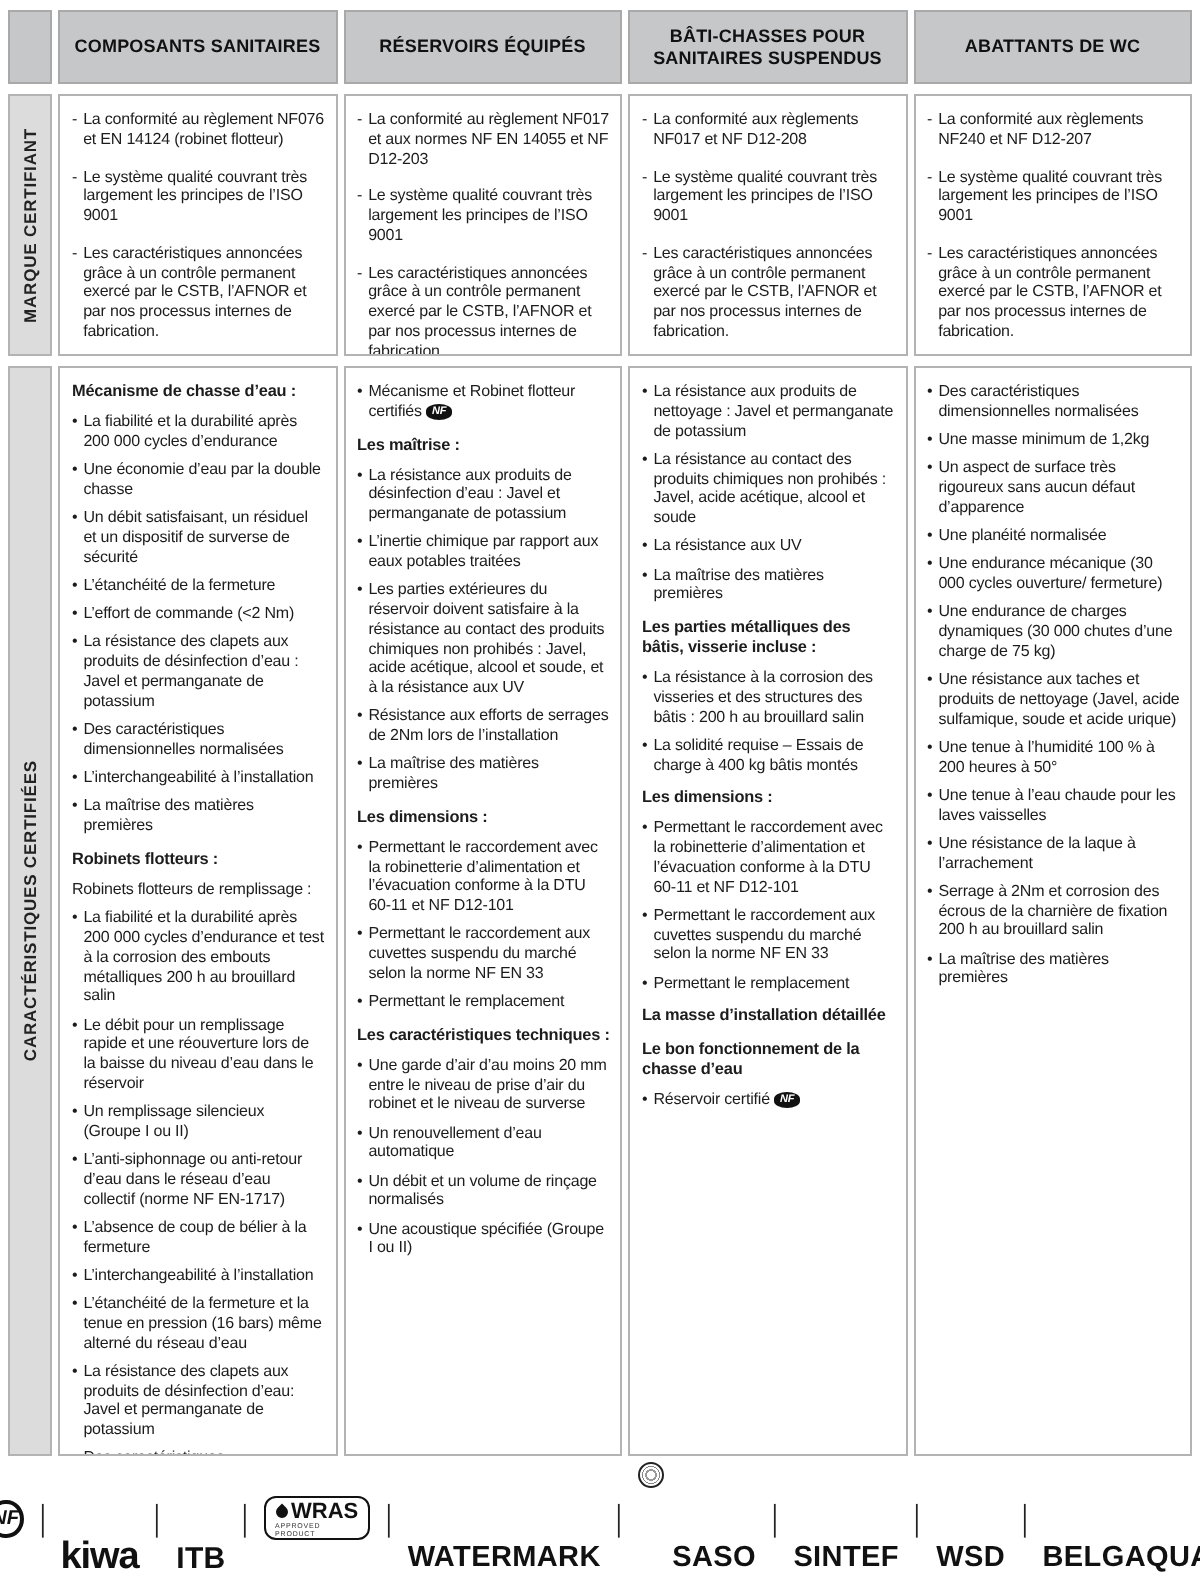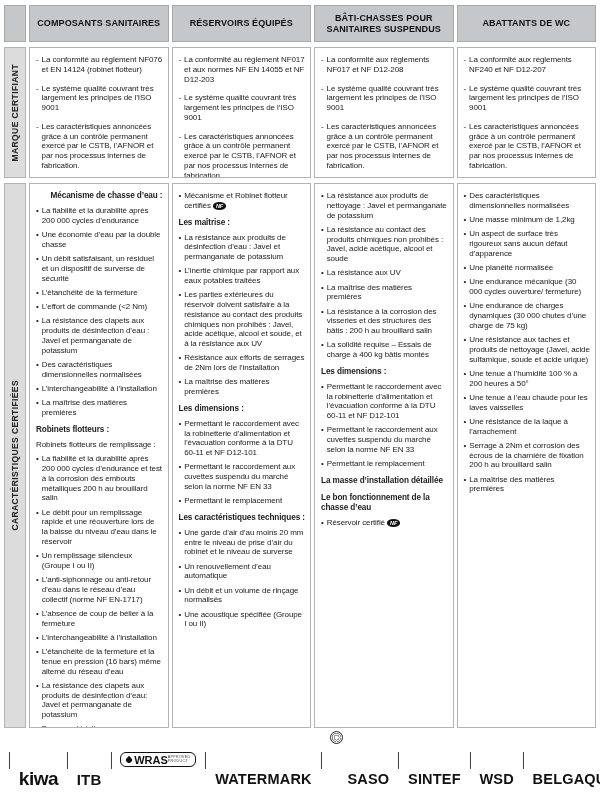--- a/index.html
+++ b/index.html
@@ -15,34 +15,34 @@
 
   .vlabel { background:#dcdcdc; border:1px solid #b3b3b3; display:flex; align-items:center; justify-content:center; }
   .vlabel span { writing-mode:vertical-rl; transform:rotate(180deg); font-weight:bold; font-size:8.5px; letter-spacing:0.4px; color:#222; white-space:nowrap; }
 
   .body-cell { padding:7px 5px 4px 6px; font-size:8px; line-height:1.22; letter-spacing:-0.1px; }
 
   .dash-item { display:flex; gap:3px; margin-bottom:9px; }
   .dash-item .dash { flex:0 0 auto; }
 
   .blk-h { font-weight:bold; font-size:8.2px; margin:7px 0 5px 0; }
-  .blk-h:first-child { margin-top:0;text-align:right; }
+  .blk-h:first-child { margin-top:0; }
   .blk-s { margin:0 0 5px 0; }
   .li { display:flex; gap:3px; margin-bottom:4.5px; }
   .li .b { flex:0 0 auto; font-size:8px; }
 
   .nf-badge { display:inline-block; background:#111; color:#fff; font-weight:bold; font-style:italic; font-size:5.5px; line-height:8px; height:8px; padding:0 3px; border-radius:50% / 45%; vertical-align:middle; }
 
   .footer { flex:0 0 42px; display:flex; align-items:center; justify-content:center; gap:7px; padding-bottom:4px; }
   .sep { font-size:18px; font-weight:300; color:#222; transform:scaleX(0.6); }
   .wordmark { font-weight:bold; font-size:14.5px; letter-spacing:0.2px; color:#111;margin-top:40px; }
   .wm-kiwa { font-size:19px; font-weight:900; letter-spacing:-0.5px; }
   .wm-itb { font-size:15px; }
   .nf-logo { display:inline-flex; align-items:center; justify-content:center; width:27px; height:19px; border:2.5px solid #111; border-radius:50%; font-weight:900; font-style:italic; font-size:10px; color:#111; }
-  .wras-logo { border:1.5px solid #111; border-radius:6px; padding:1px 5px 0 5px; display:flex; flex-direction:row; align-items:center; }
+  .wras-logo { border:1.5px solid #111; border-radius:6px; padding:1px 5px 0 5px; display:flex; flex-direction:column; align-items:center; }
   .wras-top { display:flex; align-items:center; gap:2px; font-weight:bold; font-size:11px; color:#111; }
   .drop { width:6px; height:6px; background:#111; border-radius:0 50% 50% 50%; transform:rotate(45deg); display:inline-block; }
   .wras-sub { font-size:3.5px; letter-spacing:0.4px; color:#333; margin-top:-1px; }
   .saso-wrap { display:inline-flex; gap:4px; }
   .saso-emblem { width:13px; height:13px; border:1.5px solid #222; border-radius:50%; display:inline-block; background:radial-gradient(circle at center, #fff 0 2px, #999 2px 3px, #fff 3px 4px, #888 4px 4.5px, #fff 4.5px); }
 </style>
 </head>
 <body>
 
 <div class="page">
@@ -265,20 +265,21 @@
           <span class="t">La résistance au contact des produits chimiques non prohibés : Javel, acide acétique, alcool et soude</span>
         </div>
         <div class="li">
           <span class="b">•</span>
           <span class="t">La résistance aux UV</span>
         </div>
         <div class="li">
           <span class="b">•</span>
           <span class="t">La maîtrise des matières premières</span>
         </div>
+        <div class="blk-h">Les parties métalliques des bâtis, visserie incluse :</div>
         <div class="li">
           <span class="b">•</span>
           <span class="t">La résistance à la corrosion des visseries et des structures des bâtis : 200 h au brouillard salin</span>
         </div>
         <div class="li">
           <span class="b">•</span>
           <span class="t">La solidité requise – Essais de charge à 400 kg bâtis montés</span>
         </div>
         <div class="blk-h">Les dimensions :</div>
         <div class="li">

